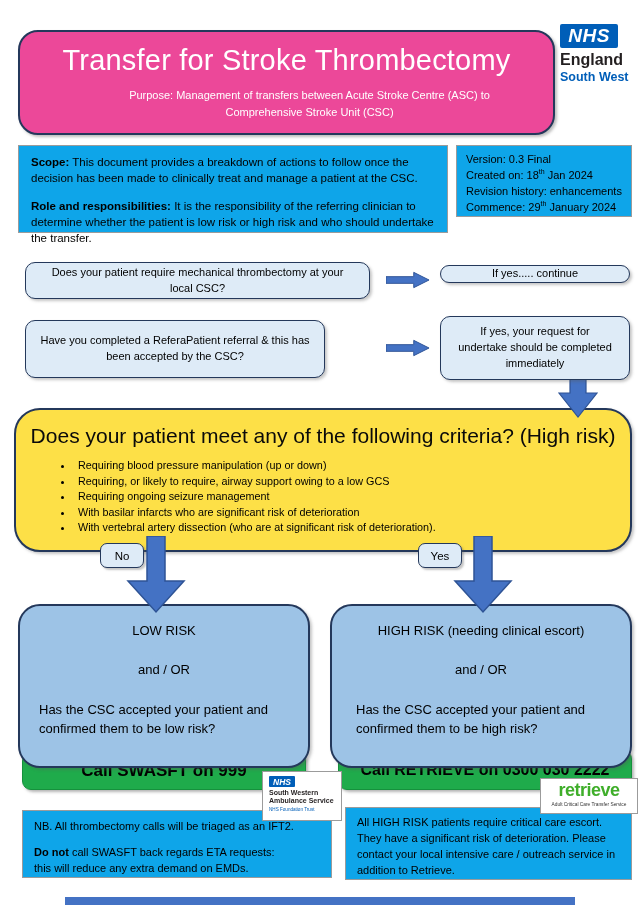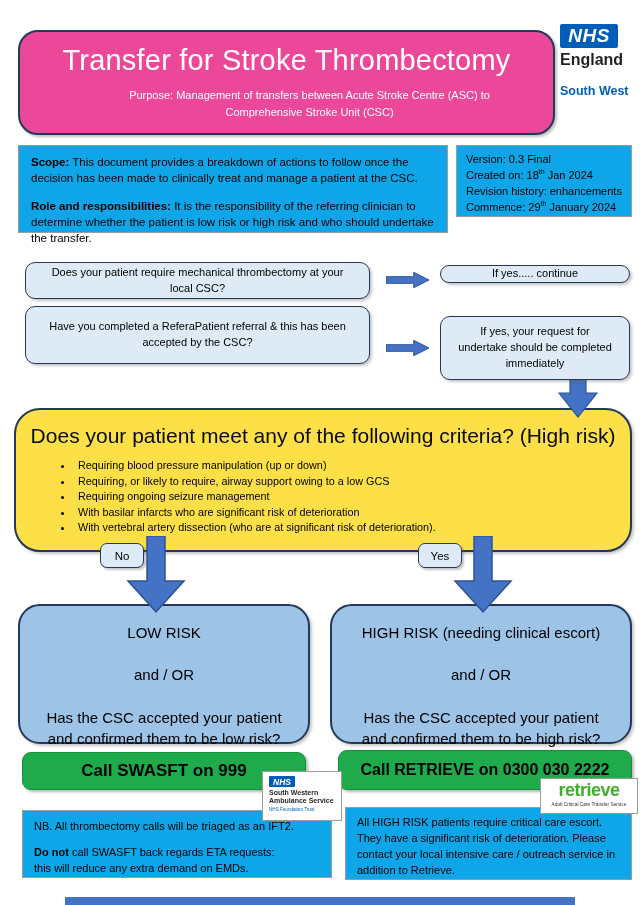--- a/index.html
+++ b/index.html
@@ -17,38 +17,38 @@
   }
   .header-title{font-size:29px;font-weight:400;letter-spacing:.2px;margin-bottom:10px;}
   .header-sub{font-size:11px;line-height:1.55;margin-left:46px;}
   .nhs-logo{position:absolute;left:560px;top:24px;width:78px;text-align:left;}
   .nhs-lozenge{
     background:#005EB8;color:#fff;width:58px;height:24px;border-radius:2px;
     display:flex;align-items:center;justify-content:center;
     font-style:italic;font-weight:bold;font-size:19px;letter-spacing:.5px;
   }
   .nhs-region1{font-size:16px;font-weight:bold;color:#231f20;margin-top:3px;}
-  .nhs-region2{font-size:12.5px;font-weight:bold;color:#005EB8;margin-top:15px;}
+  .nhs-region2{font-size:12.5px;font-weight:bold;color:#005EB8;margin-top:1px;}
   
   .plain-box{position:absolute;background:#0ea5e9;border:1px solid #9b9b9b;box-sizing:border-box;}
   .scope-box{left:18px;top:145px;width:430px;height:88px;padding:8px 12px;font-size:11.5px;line-height:1.4;}
   .scope-spacer{height:12px;}
   .bold{font-weight:bold;}
   .version-box{left:456px;top:145px;width:176px;height:72px;padding:6px 9px;font-size:11px;line-height:1.45;}
   sup.sp{font-size:7px;vertical-align:super;line-height:0;}
   
   .light-box{
     position:absolute;background:#DEEBF7;border:1.6px solid #24385B;border-radius:10px;
     box-shadow:2px 2px 3px rgba(90,90,90,.35);
     display:flex;align-items:center;justify-content:center;text-align:center;
     font-size:11px;line-height:1.45;box-sizing:border-box;padding:3px 14px;
   }
   .q1{left:25px;top:262px;width:345px;height:37px;}
   .a1{left:440px;top:265px;width:190px;height:18px;}
-  .q2{left:25px;top:306px;width:345px;height:58px;z-index:3;}
+  .q2{left:25px;top:320px;width:300px;height:58px;z-index:3;}
   .a2{left:440px;top:316px;width:190px;height:64px;z-index:3;}
   .arrow-h{position:absolute;width:44px;height:18px;}
   .arrow-h1{left:386px;top:271px;}
   .arrow-h2{left:386px;top:339px;}
   .arrow-v-long{position:absolute;left:558px;top:362px;width:40px;height:56px;z-index:2;}
   
   .criteria-box{
     position:absolute;left:14px;top:408px;width:618px;height:144px;
     background:#fde047;border:2px solid #24385B;border-radius:26px;
     box-shadow:2px 2px 3px rgba(90,90,90,.35);box-sizing:border-box;z-index:1;
@@ -63,24 +63,24 @@
     display:flex;align-items:center;justify-content:center;font-size:11.5px;z-index:4;
     box-sizing:border-box;
   }
   .tag-no{left:100px;top:543px;width:44px;height:25px;}
   .tag-yes{left:418px;top:543px;width:44px;height:25px;}
   .arrow-big{position:absolute;width:60px;height:78px;z-index:4;}
   .arrow-big-left{left:126px;top:536px;}
   .arrow-big-right{left:453px;top:536px;}
   
   .risk-box{
-    position:absolute;top:604px;height:140px;background:#9DC3E6;border:2px solid #24385B;
+    position:absolute;top:604px;height:164px;background:#9DC3E6;border:2px solid #24385B;
     border-radius:22px;box-shadow:2px 2px 3px rgba(90,90,90,.35);box-sizing:border-box;
-    display:flex;flex-direction:column;align-items:center;text-align:center;
-    font-size:15px;line-height:1.4;z-index:1;padding-top:16px;
+    display:flex;flex-direction:column;align-items:center;
+    font-size:13px;line-height:1.4;z-index:1;padding-top:16px;
   }
   .risk-low{left:18px;width:292px;}
   .risk-high{left:330px;width:302px;}
   .risk-mid{margin-top:21px;}
   .risk-q{margin-top:22px;max-width:250px;}
   
   .green-box{
     position:absolute;background:#1FAB4B;border:1px solid #15913C;border-radius:9px;
     box-shadow:2px 2px 3px rgba(90,90,90,.45);
     display:flex;align-items:center;justify-content:center;

